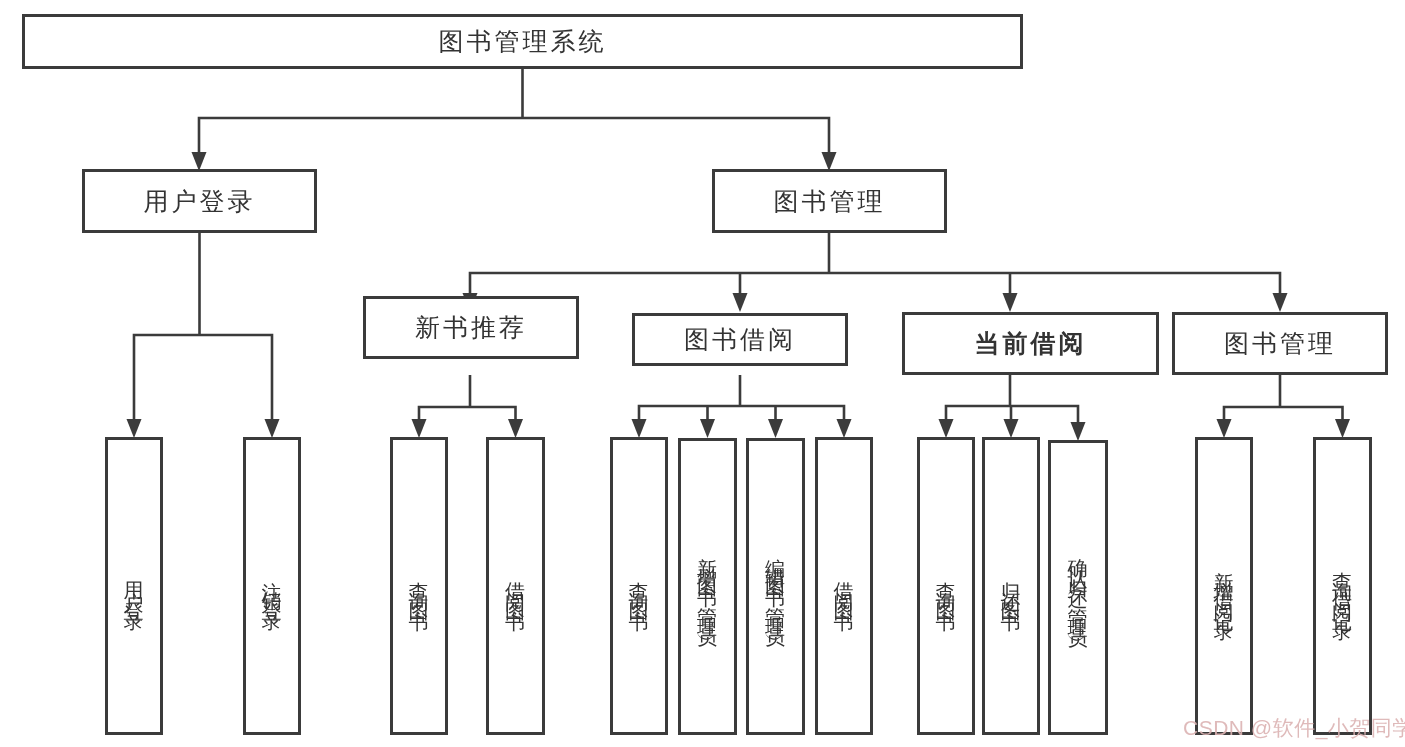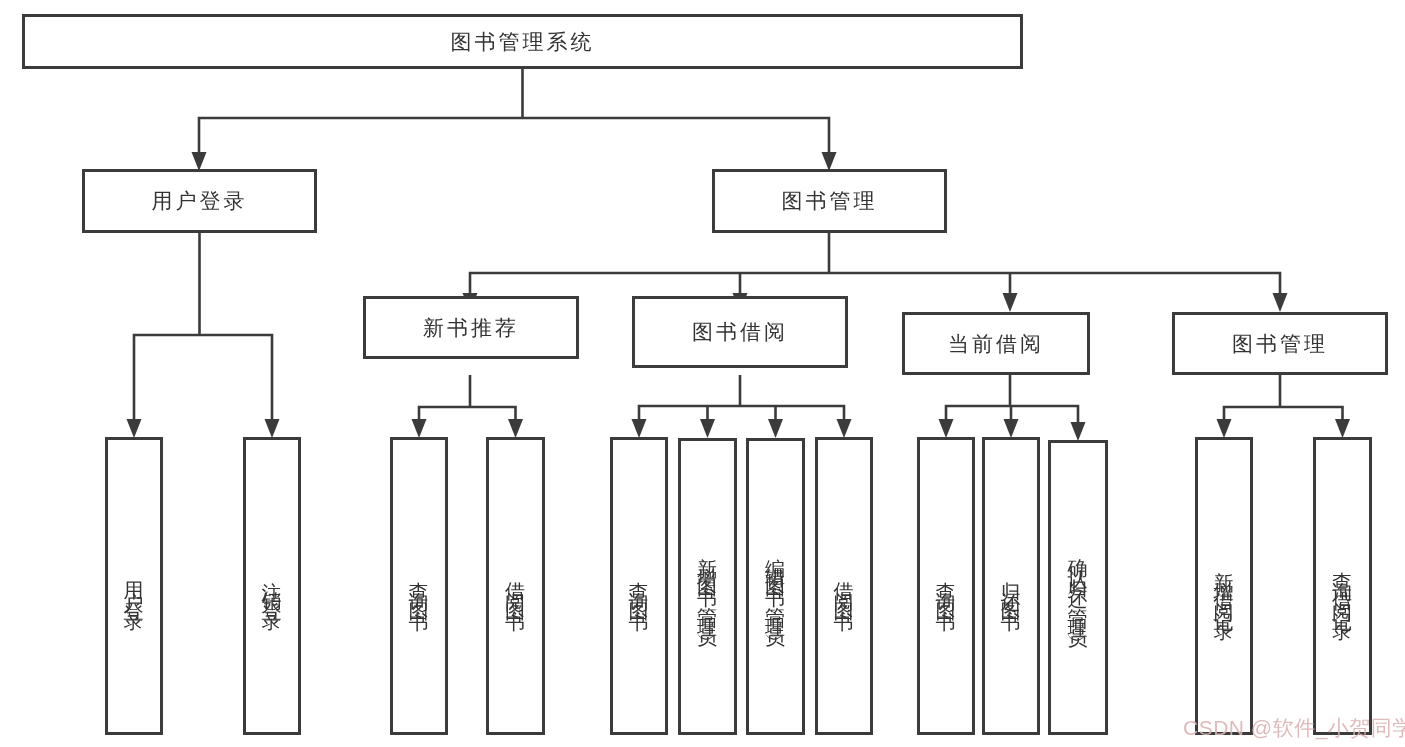--- a/index.html
+++ b/index.html
@@ -19,21 +19,21 @@
   .box {
     position: absolute;
     box-sizing: border-box;
     border: 3px solid #3b3b3b;
     background: #ffffff;
     color: #333333;
     display: flex;
     align-items: center;
     justify-content: center;
   }
-  .hbox { font-size: 21px; letter-spacing: 3px; white-space: nowrap; }
+  .hbox { font-size: 25px; letter-spacing: 3px; white-space: nowrap; }
   .vbox span {
     writing-mode: vertical-rl;
     text-orientation: mixed;
     font-size: 20px;
     line-height: 1;
     letter-spacing: 10px;
     white-space: nowrap;
   }
   .watermark {
     position: absolute;
@@ -90,22 +90,22 @@
       <polygon points="1335,419 1350,419 1342.5,438"></polygon>
     </g>
   </svg>
 
   <div class="box hbox" style="left:22px; top:14px; width:1001px; height:55px;">图书管理系统</div>
 
   <div class="box hbox" style="left:82px; top:169px; width:235px; height:64px;">用户登录</div>
   <div class="box hbox" style="left:712px; top:169px; width:235px; height:64px;font-family:Liberation Mono, monospace;">图书管理</div>
 
   <div class="box hbox" style="left:363px; top:296px; width:216px; height:63px;">新书推荐</div>
-  <div class="box hbox" style="left:632px; top:296px; width:216px; height:72px;">图书借阅</div>
-  <div class="box hbox" style="left:902px; top:312px; width:188px; height:63px;">当前借阅</div>
+  <div class="box hbox" style="left:632px; top:313px; width:216px; height:53px;">图书借阅</div>
+  <div class="box hbox" style="left:902px; top:312px; width:257px; height:63px;font-weight:bold;">当前借阅</div>
   <div class="box hbox" style="left:1172px; top:312px; width:216px; height:63px;">图书管理</div>
 
   <div class="box vbox" style="left:105px; top:437px; width:58px; height:298px;">
     <span>用户登录</span>
   </div>
   <div class="box vbox" style="left:243px; top:437px; width:58px; height:298px;">
     <span>注销登录</span>
   </div>
 
   <div class="box vbox" style="left:390px; top:437px; width:58px; height:298px;">

